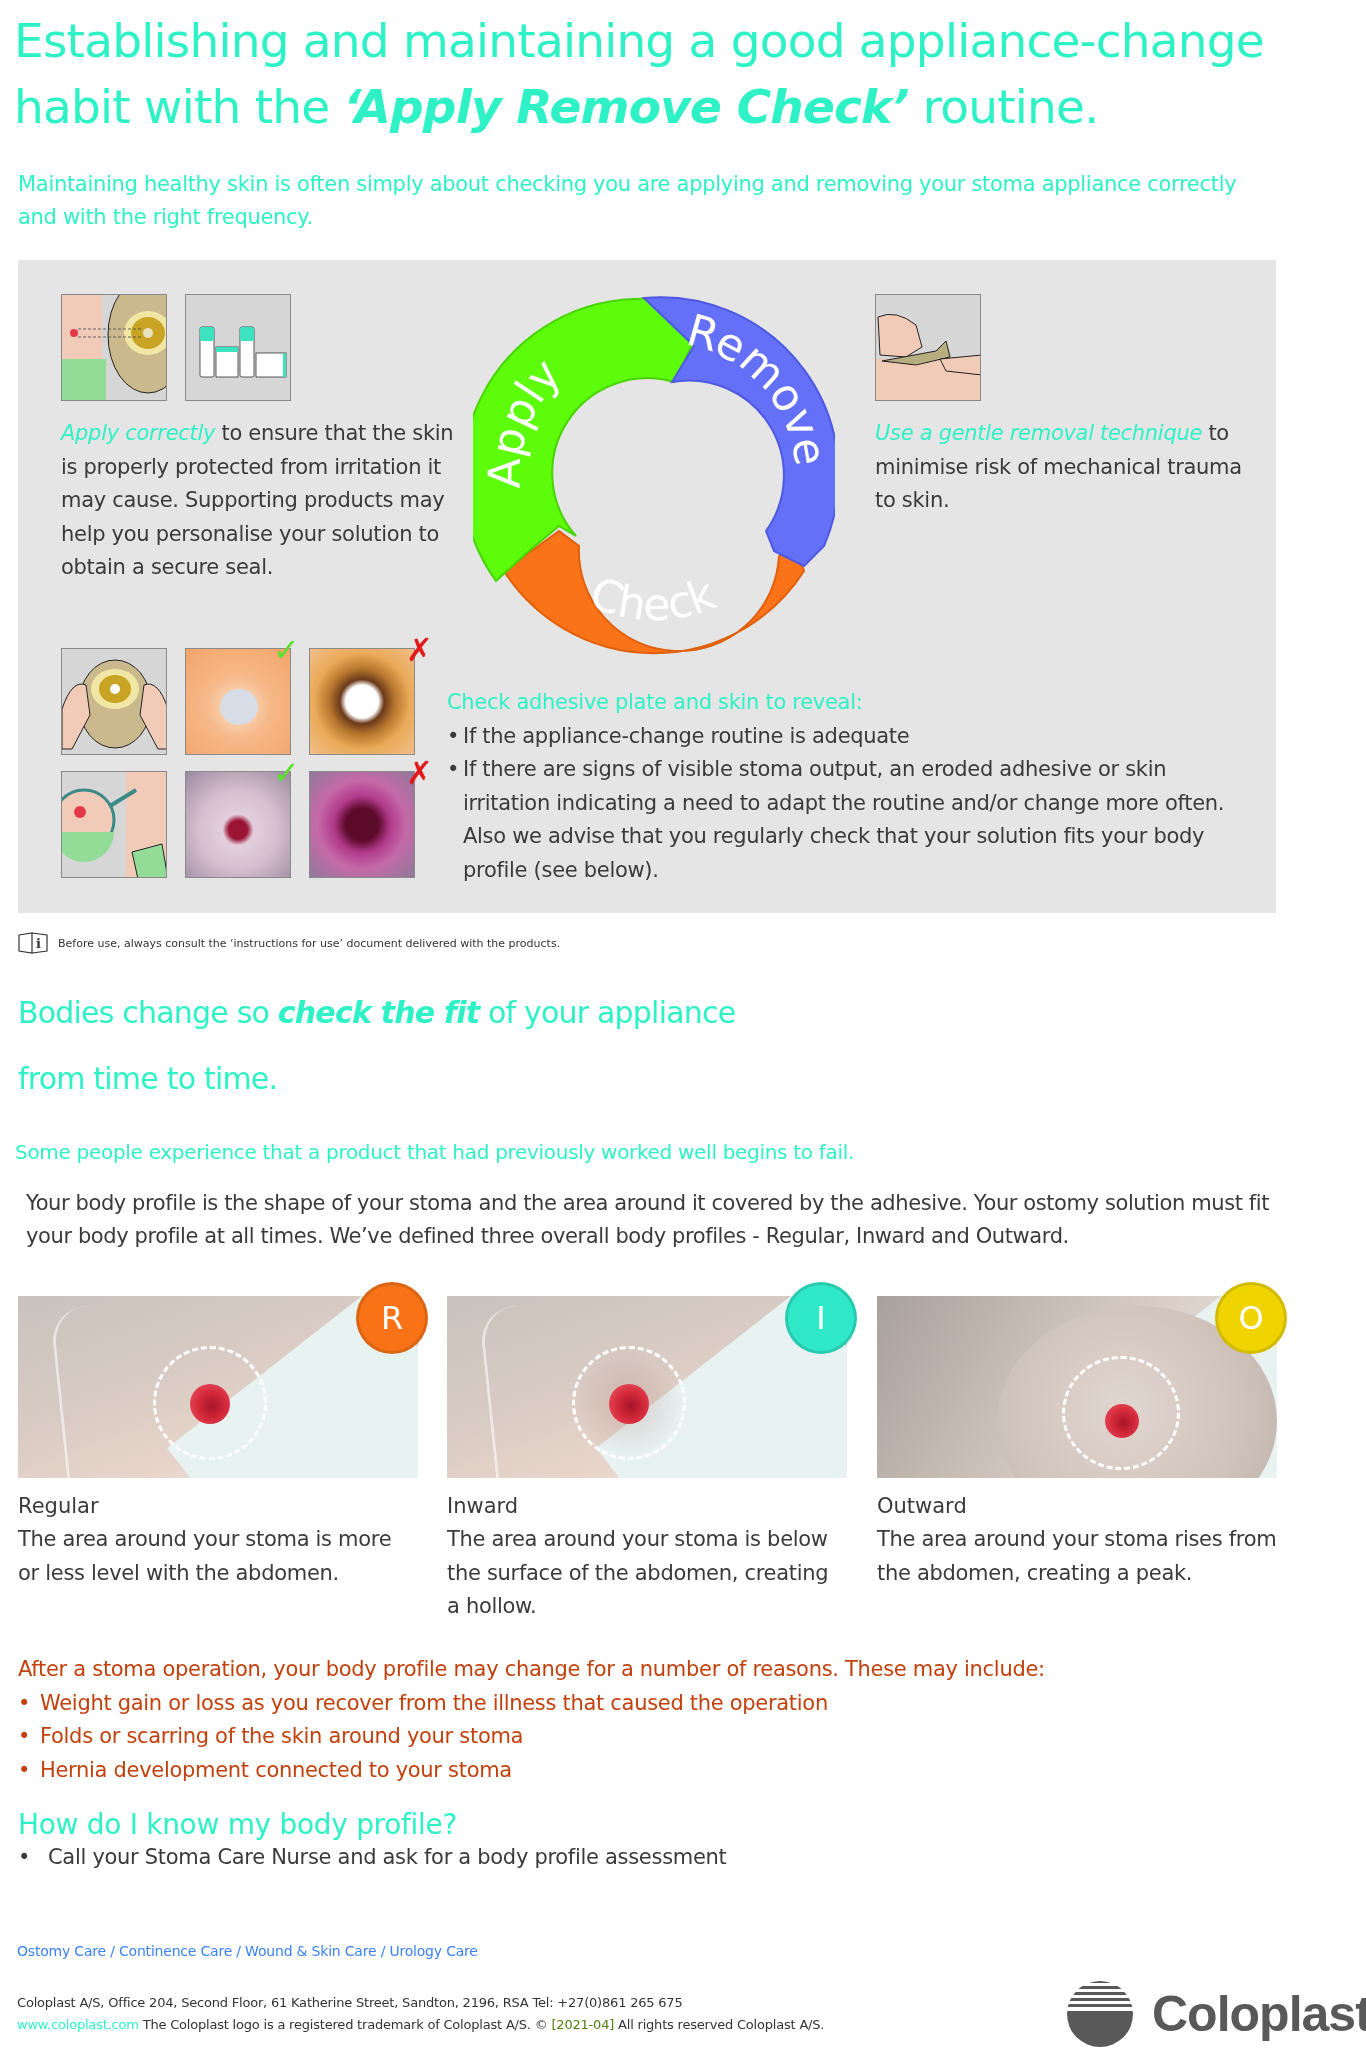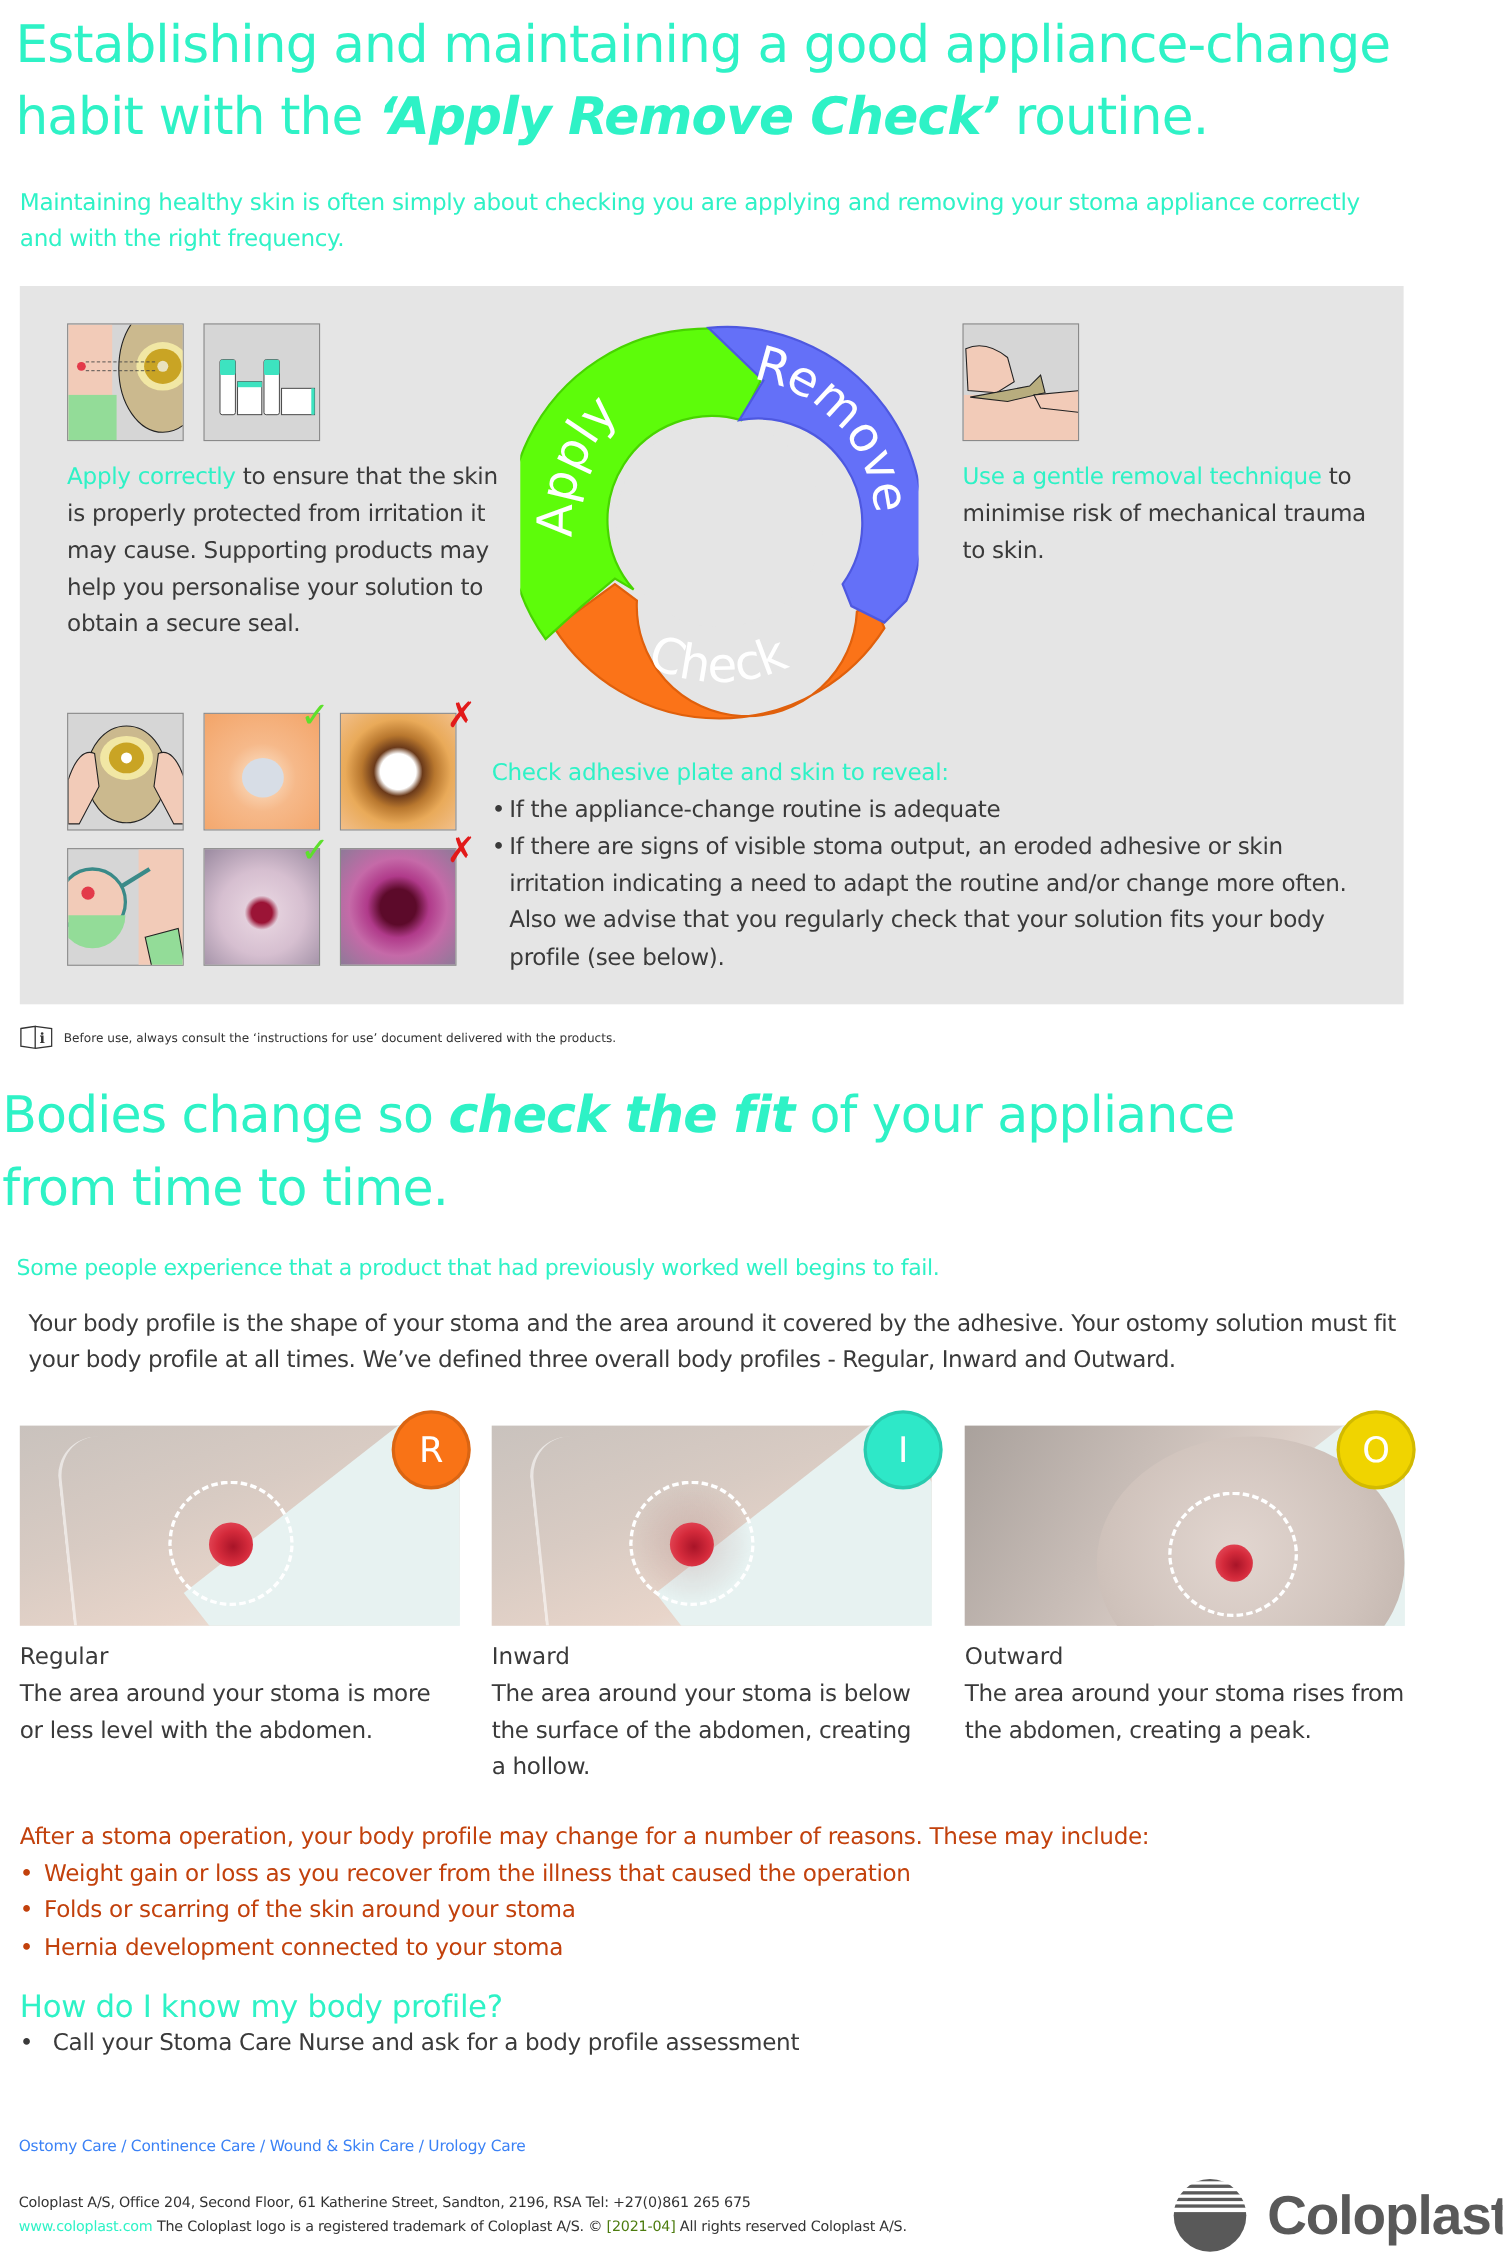--- a/index.html
+++ b/index.html
@@ -1,35 +1,35 @@
 <!DOCTYPE html>
 <html><head>
 <meta charset="utf-8">
 <style>
   html, body { margin:0; padding:0; background:#ffffff; }
   body { width:1366px; height:2048px; position:relative; overflow:hidden;
          font-family:"DejaVu Sans", sans-serif; color:#3a3a3a; }
   .abs { position:absolute; }
-  .teal { color:#2ef2c6; }
+  .teal { color:#2ef2c6;font-style:italic; }
   .h1 { left:14px; top:8px; width:1320px; font-size:47px; line-height:66px; color:#2ef2c6; letter-spacing:-0.8px; font-weight:400; margin:0; }
   .h1 em { font-style:italic; font-weight:700; }
   .lead { left:18px; top:168px; width:1260px; font-size:21px; line-height:33px; color:#2ef2c6; letter-spacing:-0.3px; margin:0; }
   .panel { left:18px; top:260px; width:1258px; height:653px; background:#e5e5e5; }
   .thumb { position:absolute; width:106px; height:107px; border:1px solid #8a8a8a; background:#d6d6d6; overflow:hidden; box-sizing:border-box; }
   .ptext { position:absolute; font-size:21px; line-height:33.5px; color:#3a3a3a; letter-spacing:-0.3px; margin:0; }
   .ptext .teal { color:#2ef2c6; }
   .check-title { font-size:21px; color:#2ef2c6; }
   ul.bul { list-style:none; margin:0; padding:0; }
   ul.bul li { position:relative; padding-left:16px; }
   ul.bul li::before { content:"•"; position:absolute; left:0; top:0; }
   .mark { position:absolute; font-size:32px; font-weight:700; line-height:1; }
   .ok { color:#5de02c; }
   .no { color:#e21a1a; }
   .note { left:18px; top:932px; font-size:11px; color:#333; display:flex; align-items:center; gap:10px; }
-  .h2 { left:2px; top:980px; width:1300px; font-size:46px; line-height:66px; color:#2ef2c6; letter-spacing:-0.8px; margin:0; font-weight:400; }
+  .h2 { left:18px; top:980px; width:1300px; font-size:30px; line-height:66px; color:#2ef2c6; letter-spacing:-0.8px; margin:0; font-weight:400; }
   .h2 em { font-style:italic; font-weight:700; }
   .sub { left:15px; top:1140px; font-size:20px; color:#2ef2c6; letter-spacing:-0.3px; margin:0; }
   .body1 { left:26px; top:1187px; width:1280px; font-size:21px; line-height:33px; color:#3a3a3a; letter-spacing:-0.4px; margin:0; }
   .profile { position:absolute; top:1296px; width:400px; }
   .photo { position:relative; width:400px; height:182px; overflow:hidden; background:linear-gradient(160deg,#c9c2bd 0%,#d8cbc3 40%,#e8d5ca 70%,#eef4f3 100%); }
   .photo .fold { position:absolute; left:40px; top:10px; width:40px; height:172px; border-left:3px solid rgba(255,255,255,0.55); border-radius:40px 0 0 0; transform:skewX(6deg); }
   .photo .sheet { position:absolute; right:-40px; bottom:-60px; width:260px; height:190px; background:#e7f2f1; transform:rotate(-38deg); }
   .photo .ring { position:absolute; width:114px; height:114px; border:3px dashed #ffffff; border-radius:50%; box-sizing:border-box; }
   .photo .stoma { position:absolute; width:40px; height:40px; border-radius:50%; background:radial-gradient(circle at 55% 55%, #a81428 0%, #d42a3b 45%, #e04050 70%, #c01e30 100%); }
   .badge { position:absolute; top:-14px; right:-10px; width:72px; height:72px; border-radius:50%; color:#fff; font-size:32px; display:flex; align-items:center; justify-content:center; font-weight:400; box-shadow:inset 0 0 0 3px rgba(0,0,0,0.12); }

